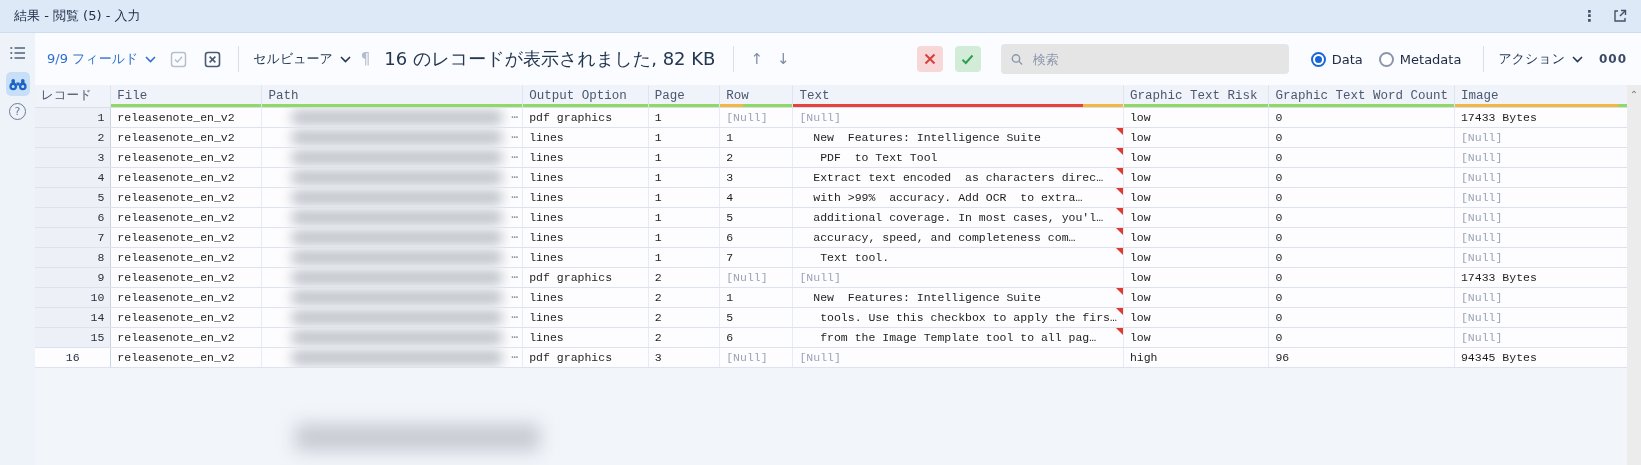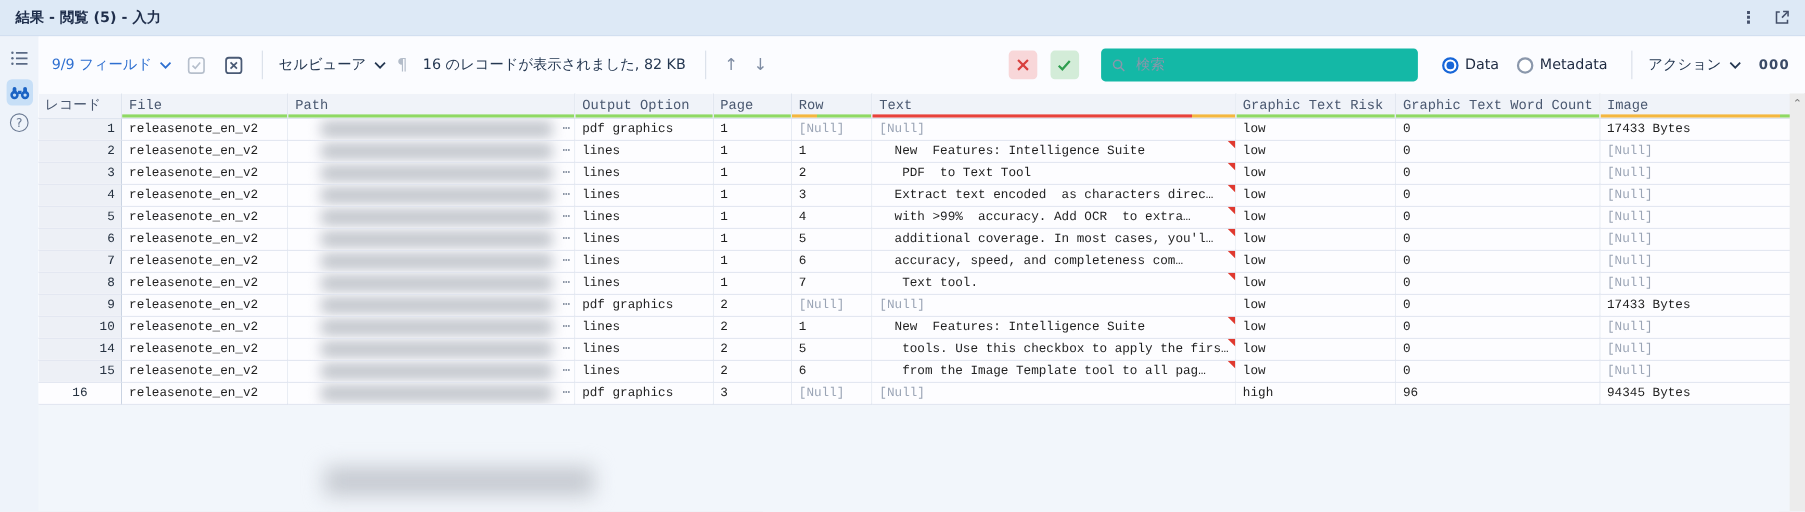--- a/index.html
+++ b/index.html
@@ -3,21 +3,21 @@
 <meta charset="utf-8">
 <style>
   * { box-sizing: border-box; }
   html,body { margin:0; padding:0; }
   body { font-family:"DejaVu Sans","Liberation Sans",sans-serif; background:#dfe6f0; }
   .window { position:relative; width:1641px; height:465px; background:#f2f6fb; overflow:hidden; }
 
   
   .titlebar { position:absolute; top:0; left:0; right:0; height:33px; background:#dde9f6;
               border-bottom:1px solid #cfdcee; display:flex; align-items:center; padding:0 14px; }
-  .titlebar .title { font-size:13px; font-weight:bold; color:#1e2d4a; }
+  .titlebar .title { font-size:13px; font-weight:normal; color:#1e2d4a; }
   .titlebar-right { margin-left:auto; display:flex; align-items:center; gap:16px; color:#44506a; }
   .kebab { font-size:15px; font-weight:bold; line-height:1; cursor:pointer; }
   .popout svg { display:block; }
 
   
   .left-rail { position:absolute; top:33px; left:0; width:35px; bottom:0; background:#eef3fa;
                display:flex; flex-direction:column; align-items:center; padding-top:8px; gap:7px; }
   .rail-btn { width:24px; height:24px; display:flex; align-items:center; justify-content:center;
               border-radius:5px; color:#5a6a85; }
   .rail-btn.active { background:#c7dff7; color:#1b63c4; }
@@ -26,28 +26,28 @@
 
   
   .toolbar { position:absolute; top:33px; left:35px; right:0; height:52px; background:#fbfcff;
              display:flex; align-items:center; padding:0 14px 0 12px; gap:10px;justify-content:space-between; }
   .tb-sep { width:1px; height:26px; background:#d9dfe9; margin:0 4px; }
   .dropdown { display:flex; align-items:center; gap:7px; font-size:13px; color:#243751; cursor:pointer; }
   .dropdown.blue { color:#2e6fd0; }
   .chev svg { display:block; }
   .tb-icon { display:flex; align-items:center; justify-content:center; width:24px; height:24px; cursor:pointer; }
   .pilcrow { color:#b3bcc9; font-size:15px; }
-  .rec-count { font-size:13px; color:#243751; margin:0 4px; }
+  .rec-count { font-size:18px; color:#243751; margin:0 4px; }
   .nav-arrow { font-size:15px; color:#7e8ca3; cursor:pointer; padding:0 2px; }
   .sq-btn { width:26px; height:26px; border-radius:4px; display:flex; align-items:center;
             justify-content:center; cursor:pointer; }
   .sq-btn.red { background:#f8d7d9; }
   .sq-btn.green { background:#d3ecd8; margin-left:2px; }
   .searchbox { display:flex; align-items:center; gap:8px; width:288px; height:30px;
-               background:#14b8a6; border-radius:4px; padding:0 10px; margin-left:10px; }
+               background:#e5e5e5; border-radius:4px; padding:0 10px; margin-left:10px; }
   .searchbox input { border:none; outline:none; background:transparent; font-size:13px;
                      color:#243751; width:100%; font-family:inherit; }
   .searchbox input::placeholder { color:#8a97ab; }
   .radio-group { display:flex; align-items:center; gap:16px; margin-left:12px; }
   .radio-item { display:flex; align-items:center; gap:6px; font-size:13px; color:#1d2940; cursor:pointer; }
   .radio-circ { width:15px; height:15px; border-radius:50%; border:2px solid #8a97ab; background:#fff;
                 display:flex; align-items:center; justify-content:center; }
   .radio-circ.checked { border-color:#1766d8; }
   .radio-circ.checked::after { content:""; width:7px; height:7px; border-radius:50%; background:#1766d8; }
   .triple-zero { font-size:12px; font-weight:bold; letter-spacing:1px; color:#3a4a66; margin-left:6px; }

